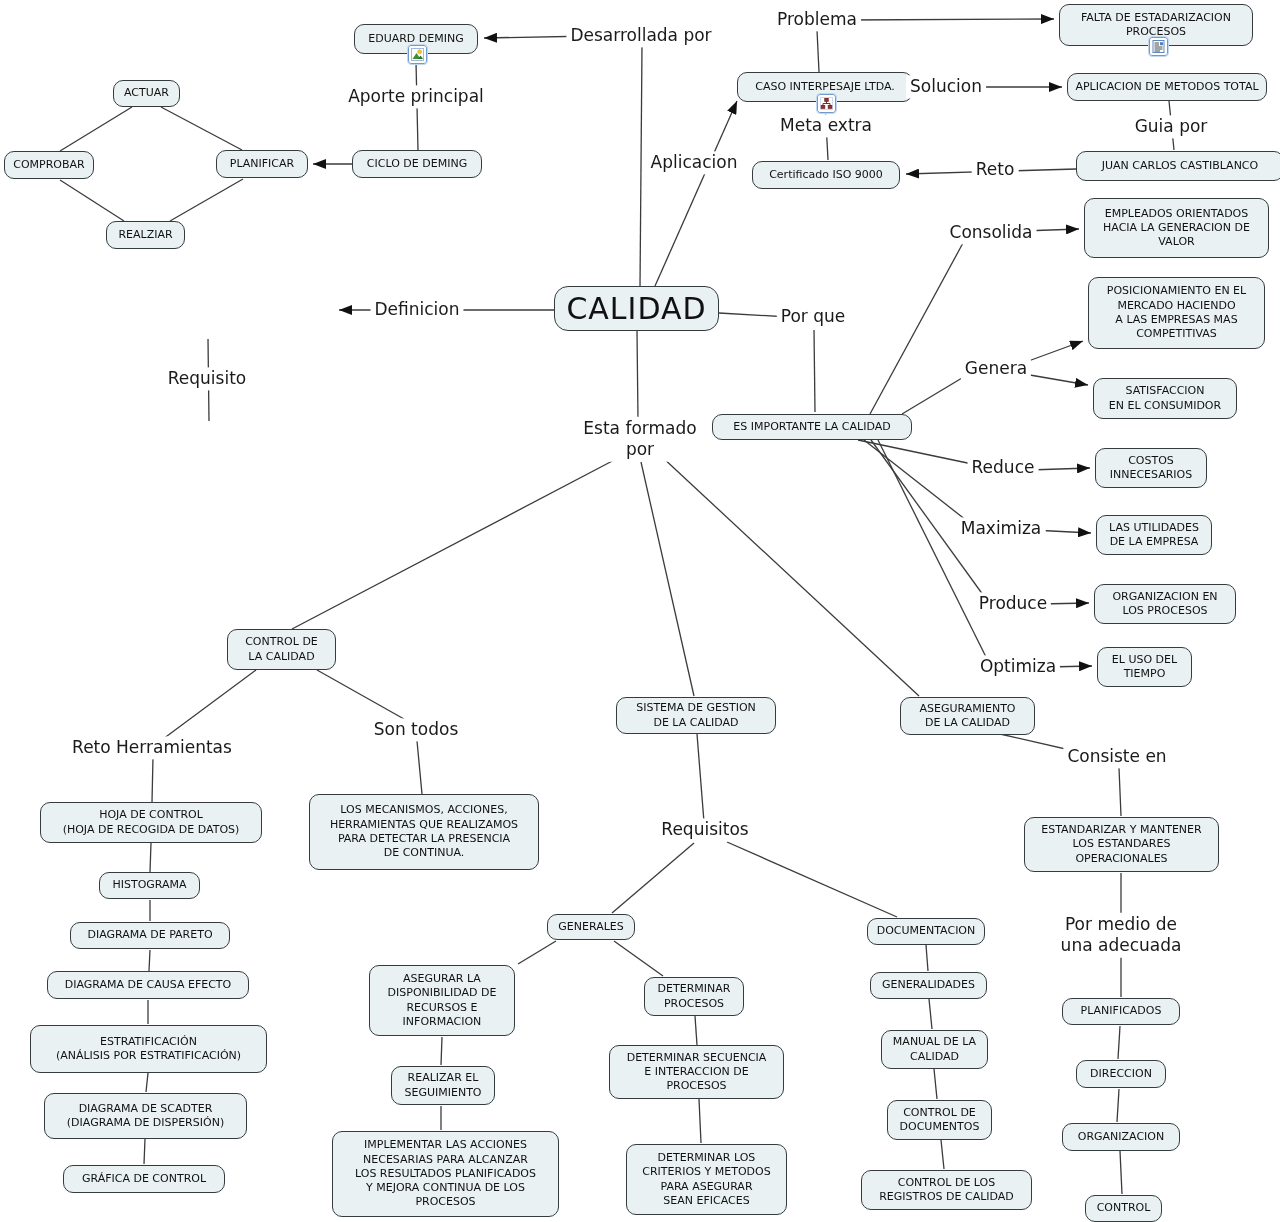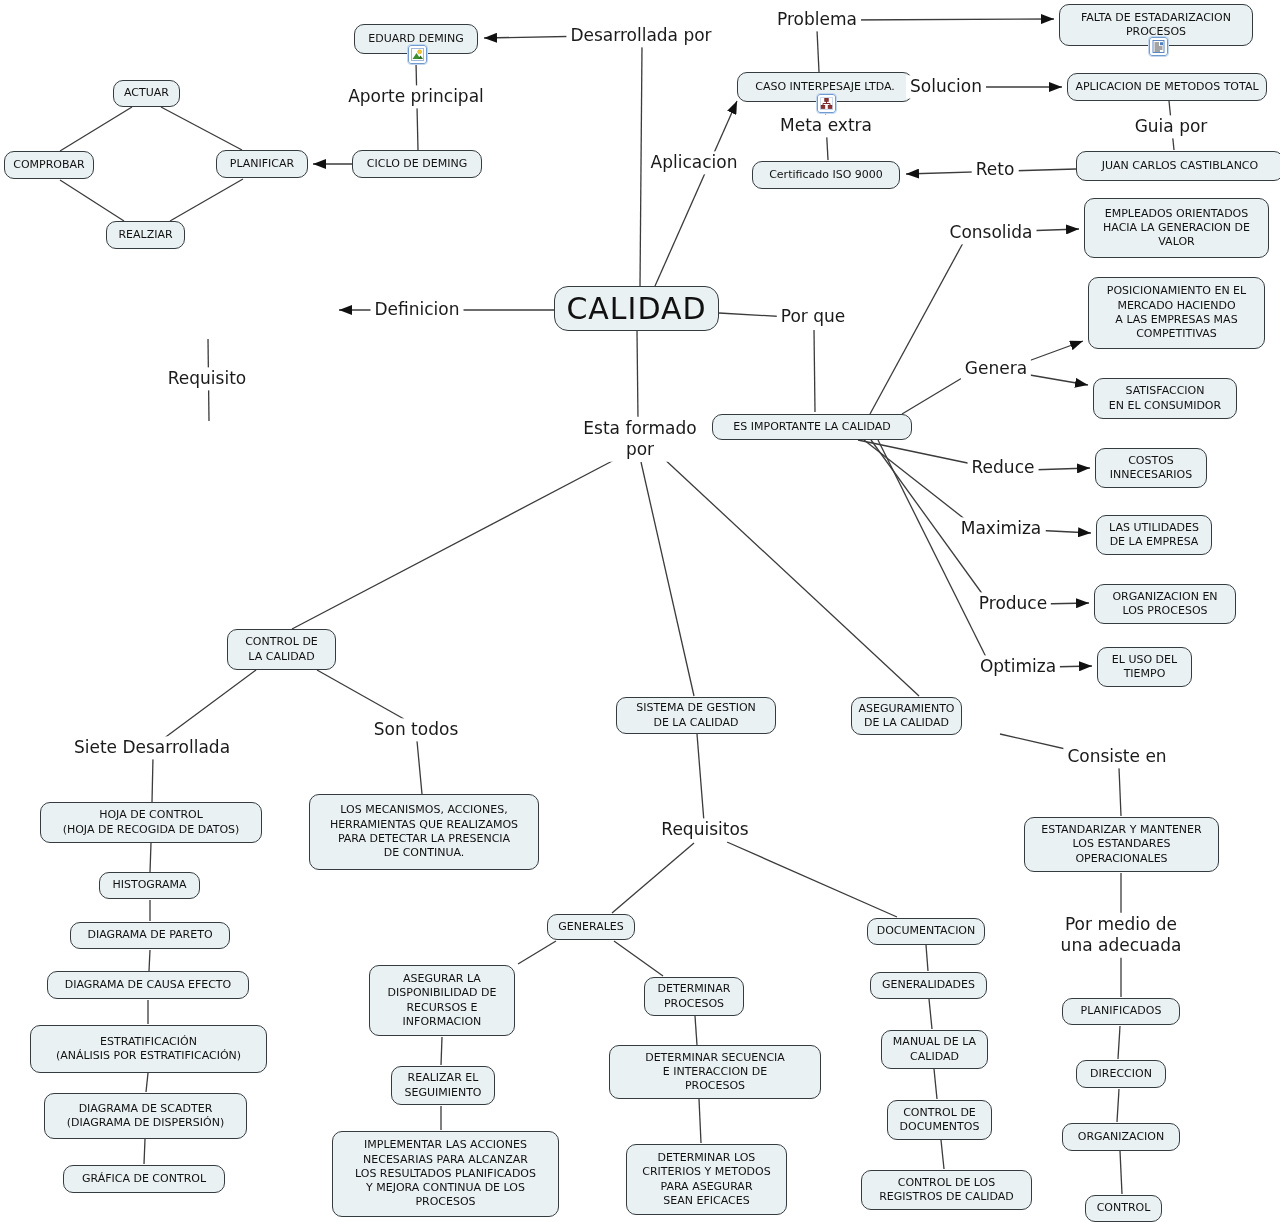--- a/index.html
+++ b/index.html
@@ -134,21 +134,21 @@
   <div class="node" style="left:1096px;top:515px;width:116px;min-height:40px">LAS UTILIDADES
 DE LA EMPRESA</div>
   <div class="node" style="left:1094px;top:584px;width:142px;min-height:40px">ORGANIZACION EN
 LOS PROCESOS</div>
   <div class="node" style="left:1097px;top:647px;width:95px;min-height:40px">EL USO DEL
 TIEMPO</div>
   <div class="node" style="left:227px;top:629px;width:109px;min-height:41px">CONTROL DE
 LA CALIDAD</div>
   <div class="node" style="left:616px;top:697px;width:160px;min-height:37px">SISTEMA DE GESTION
 DE LA CALIDAD</div>
-  <div class="node" style="left:851px;top:697px;width:111px;min-height:38px">ASEGURAMIENTO
+  <div class="node" style="left:900px;top:697px;width:135px;min-height:38px">ASEGURAMIENTO
 DE LA CALIDAD</div>
   <div class="node" style="left:40px;top:802px;width:222px;min-height:41px">HOJA DE CONTROL
 (HOJA DE RECOGIDA DE DATOS)</div>
   <div class="node" style="left:309px;top:794px;width:230px;min-height:76px">LOS MECANISMOS, ACCIONES,
 HERRAMIENTAS QUE REALIZAMOS
 PARA DETECTAR LA PRESENCIA
 DE CONTINUA.</div>
   <div class="node" style="left:99px;top:872px;width:101px;min-height:27px">HISTOGRAMA</div>
   <div class="node" style="left:70px;top:922px;width:160px;min-height:27px">DIAGRAMA DE PARETO</div>
   <div class="node" style="left:47px;top:971px;width:202px;min-height:28px">DIAGRAMA DE CAUSA EFECTO</div>
@@ -159,21 +159,21 @@
   <div class="node" style="left:63px;top:1165px;width:162px;min-height:28px">GRÁFICA DE CONTROL</div>
   <div class="node" style="left:547px;top:914px;width:88px;min-height:26px">GENERALES</div>
   <div class="node" style="left:369px;top:965px;width:146px;min-height:71px">ASEGURAR LA
 DISPONIBILIDAD DE
 RECURSOS E
 INFORMACION</div>
   <div class="node" style="left:644px;top:977px;width:100px;min-height:39px">DETERMINAR
 PROCESOS</div>
   <div class="node" style="left:391px;top:1066px;width:104px;min-height:39px">REALIZAR EL
 SEGUIMIENTO</div>
-  <div class="node" style="left:609px;top:1045px;width:212px;min-height:54px">DETERMINAR SECUENCIA
+  <div class="node" style="left:609px;top:1045px;width:175px;min-height:54px">DETERMINAR SECUENCIA
 E INTERACCION DE
 PROCESOS</div>
   <div class="node" style="left:332px;top:1131px;width:227px;min-height:86px">IMPLEMENTAR LAS ACCIONES
 NECESARIAS PARA ALCANZAR
 LOS RESULTADOS PLANIFICADOS
 Y MEJORA CONTINUA DE LOS
 PROCESOS</div>
   <div class="node" style="left:626px;top:1144px;width:161px;min-height:71px">DETERMINAR LOS
 CRITERIOS Y METODOS
 PARA ASEGURAR
@@ -206,21 +206,21 @@
   <span class="lbl" style="left:207px;top:379px">Requisito</span>
   <span class="lbl" style="left:813px;top:317px">Por que</span>
   <span class="lbl" style="left:640px;top:439px">Esta formado
 por</span>
   <span class="lbl" style="left:991px;top:233px">Consolida</span>
   <span class="lbl" style="left:996px;top:369px">Genera</span>
   <span class="lbl" style="left:1003px;top:468px">Reduce</span>
   <span class="lbl" style="left:1001px;top:529px">Maximiza</span>
   <span class="lbl" style="left:1013px;top:604px">Produce</span>
   <span class="lbl" style="left:1018px;top:667px">Optimiza</span>
-  <span class="lbl" style="left:152px;top:748px">Siete Desarrollada</span>
+  <span class="lbl" style="left:152px;top:748px">Reto Herramientas</span>
   <span class="lbl" style="left:416px;top:730px">Son todos</span>
   <span class="lbl" style="left:705px;top:830px">Requisitos</span>
   <span class="lbl" style="left:1117px;top:757px">Consiste en</span>
   <span class="lbl" style="left:1121px;top:935px">Por medio de
 una adecuada</span>
 
   <span class="icon-badge" style="left:408px;top:45px">
     <svg width="13" height="13" viewBox="0 0 13 13">
       <rect x="0.5" y="0.5" width="12" height="12" fill="#fff" stroke="#9db8dc" stroke-width="1"></rect>
       <circle cx="8.6" cy="3.8" r="2" fill="#f4c430" stroke="#c79a10" stroke-width="0.5"></circle>

